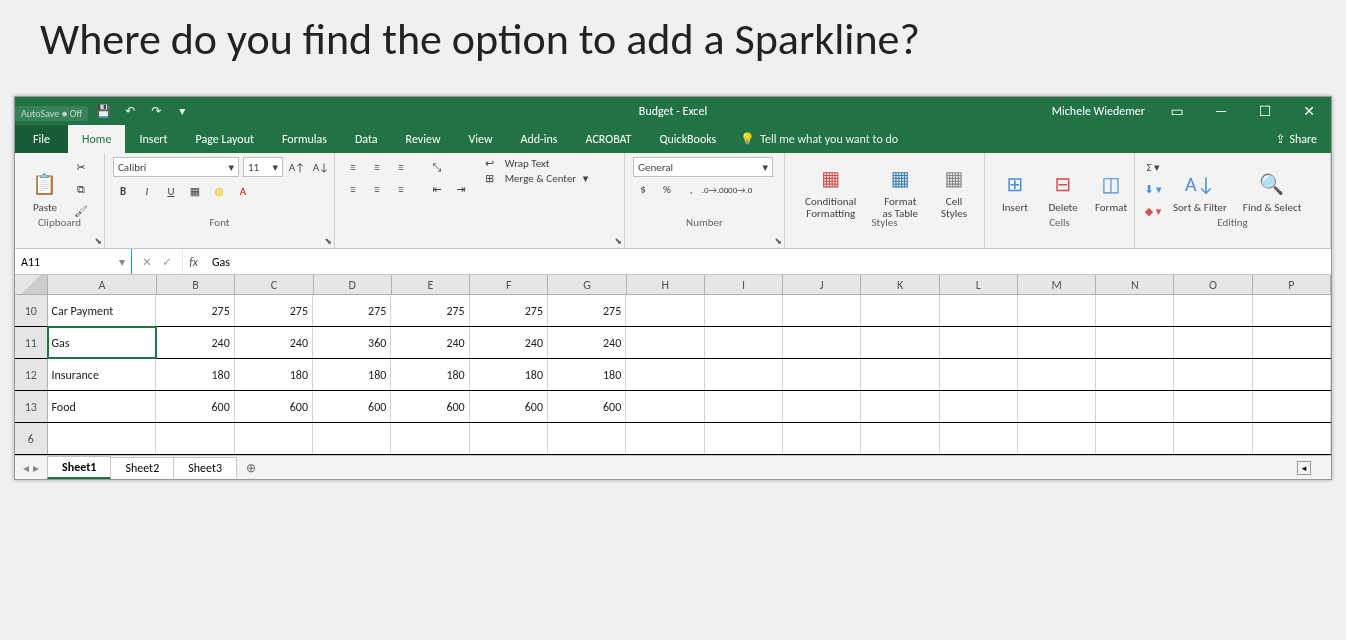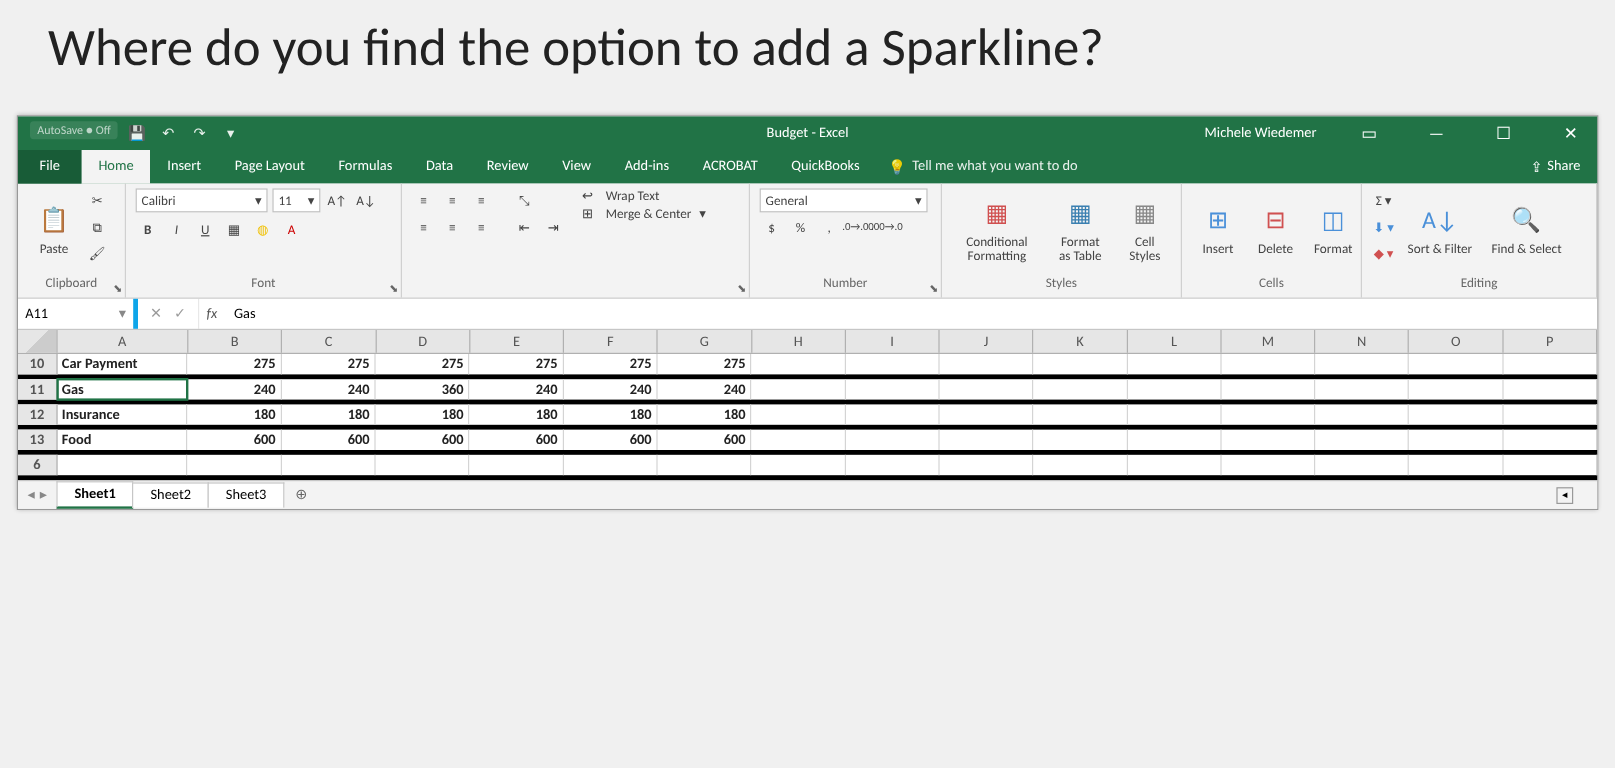--- a/index.html
+++ b/index.html
@@ -2,63 +2,63 @@
 <html><head>
 <meta charset="utf-8">
 <style>
   * { box-sizing: border-box; margin: 0; padding: 0; font-family: "Segoe UI", Calibri, sans-serif; }
   body { background: #f0f0f0; width: 1346px; height: 640px; overflow: hidden; }
   .question { font-size: 44px; font-weight: 300; padding: 12px 40px 30px 40px; color: #222; }
   .excel-window { margin: 0 14px; border: 1px solid #999; background: #fff; box-shadow: 0 0 4px rgba(0,0,0,.3); }
 
   
   .titlebar { background: #217346; height: 28px; display: flex; align-items: center; color: #fff; font-size: 12px; position: relative; }
-  .titlebar .qat { display: flex; align-items: flex-start; gap: 6px; padding-left: 10px; }
+  .titlebar .qat { display: flex; align-items: flex-end; gap: 6px; }
   .titlebar .autosave { background: rgba(255,255,255,.15); border-radius: 3px; padding: 1px 6px; font-size: 10px; opacity: .7; }
   .titlebar .qat-btn { width: 20px; height: 20px; display: flex; align-items: center; justify-content: center; opacity: .9; }
   .titlebar .title-center { position: absolute; left: 50%; transform: translateX(-50%); }
-  .titlebar .right { margin-left: auto; display: flex; align-items: center; gap: 32px; padding-right: 10px; }
+  .titlebar .right { margin-left: auto; display: flex; align-items: center; gap: 20px; padding-right: 10px; }
   .titlebar .winbtn { width: 24px; text-align: center; font-size: 14px; }
 
   
   .ribbon-tabs { background: #217346; height: 28px; display: flex; align-items: stretch; color: #fff; font-size: 12px; }
   .ribbon-tabs .file { background: #185c37; padding: 0 18px; display:flex; align-items:center; }
   .ribbon-tabs .tab { padding: 0 14px; display:flex; align-items:center; cursor:pointer; }
   .ribbon-tabs .tab.active { background: #f3f3f3; color: #217346; }
   .ribbon-tabs .tellme { margin-left: 10px; display:flex; align-items:center; gap:5px; opacity:.9; }
   .ribbon-tabs .share { margin-left:auto; padding:0 14px; display:flex; align-items:center; gap:4px; }
 
   
   .ribbon { background: #f3f3f3; border-bottom:1px solid #c6c6c6; height: 96px; display:flex; font-size:11px; color:#444; }
   .group { border-right:1px solid #d0d0d0; padding:4px 8px; display:flex; flex-direction:column; position:relative; }
-  .group-label { position:absolute; bottom:6px; left:0; right:0; text-align:center; font-size:11px; color:#666; }
+  .group-label { position:absolute; bottom:19px; left:0; right:0; text-align:center; font-size:11px; color:#666; }
   .group-body { flex:1; display:flex; align-items:flex-start; gap:4px; }
   .btn-lg { display:flex; flex-direction:column; align-items:center; justify-content:center; padding:2px 6px; min-width:44px; height:68px; cursor:pointer; }
   .btn-lg .ico { width:32px; height:32px; display:flex; align-items:center; justify-content:center; font-size:20px; }
   .btn-lg .lbl { font-size:11px; text-align:center; line-height:1.1; margin-top:2px; }
   .stack { display:flex; flex-direction:column; gap:2px; }
   .row { display:flex; align-items:center; gap:4px; }
   .ctrl { border:1px solid #c0c0c0; background:#fff; font-size:11px; padding:1px 4px; height:20px; display:flex; align-items:center; }
   .mini { width:20px; height:20px; display:flex; align-items:center; justify-content:center; border:1px solid transparent; cursor:pointer; }
   .dlauncher{ position:absolute; right:2px; bottom:2px; font-size:9px; color:#666; cursor:pointer;}
 
   
   .formula-bar { height:26px; border-bottom:1px solid #c6c6c6; display:flex; align-items:center; background:#fff; font-size:12px; }
-  .namebox { width:100px; border-right:4px solid #0ea5e9; padding:0 6px; height:100%; display:flex; align-items:center; justify-content:space-between;}
+  .namebox { width:117px; border-right:1px solid #0ea5e9; padding:0 6px; height:100%; display:flex; align-items:center; justify-content:space-between;}
   .fb-btns { display:flex; align-items:center; gap:10px; opacity:.4; padding:0 10px; border-right:1px solid #c6c6c6; height:100%;}
   .fb-fx { padding:0 6px; font-style:italic; color:#555;}
   .fb-input { flex:1; padding:0 8px; }
 
   
   .grid { background:#fff; font-size:12px; color:#222; }
   .colhdr-row { display:flex; height:20px; background:#e6e6e6; border-bottom:1px solid #b0b0b0;}
   .corner { width:36px; border-right:1px solid #b0b0b0; background:linear-gradient(135deg,#e6e6e6 50%,#ccc 50%); }
   .colhdr { width:86px; border-right:1px solid #b0b0b0; text-align:center; display:flex; align-items:center; justify-content:center; color:#555;}
   .colhdr.colA{width:120px;}
-  .gridrow { display:flex; height:21px; border-bottom:4px solid #000000;font-weight:bold;}
+  .gridrow { display:flex; height:32px; border-bottom:1px solid #000000;}
   .rowhdr { width:36px; background:#e6e6e6; border-right:1px solid #b0b0b0; text-align:center; display:flex; align-items:center; justify-content:center; color:#555;}
   .cell { width:86px; border-right:1px solid #d4d4d4; padding:0 4px; display:flex; align-items:center; }
   .cell.colA{width:120px;}
   .cell.num { justify-content:flex-end; }
   .row-sel .cell.colA { outline:2px solid #217346; outline-offset:-1px; }
 
   
   .sheettabs { height:24px; background:#f3f3f3; border-top:1px solid #c6c6c6; display:flex; align-items:center; font-size:12px;}
   .sheettabs .nav { padding:0 8px; color:#888; display:flex; gap:4px;}
   .sheettabs .sheet { padding:3px 14px; border:1px solid #c6c6c6; border-bottom:none; background:#fff; margin-right:-1px; cursor:pointer;}
@@ -129,21 +129,21 @@
           <div class="mini">🖌</div>
         </div>
       </div>
       <div class="group-label">Clipboard</div>
       <div class="dlauncher">⬊</div>
     </div>
 
     <div class="group" style="width:230px">
       <div class="group-body stack" style="gap:4px">
         <div class="row">
-          <div class="ctrl" style="width:110px">
+          <div class="ctrl" style="width:126px">
               <span>Calibri</span> 
               <span style="margin-left:auto">▾</span>
             </div>
           <div class="ctrl" style="width:40px">
               <span>11</span> 
               <span style="margin-left:auto">▾</span>
             </div>
           <div class="mini">A↑</div>
           <div class="mini">A↓</div>
         </div>

